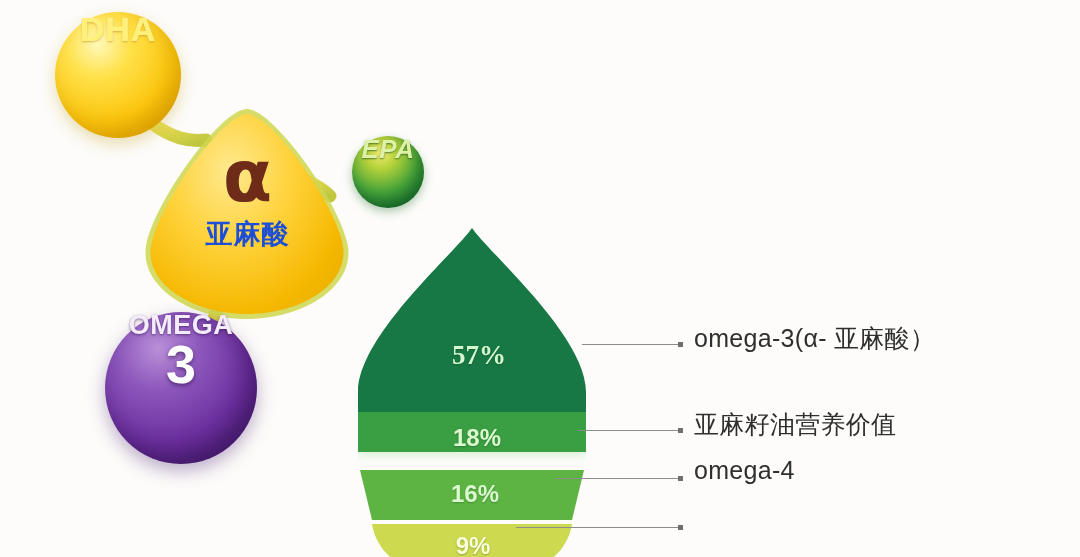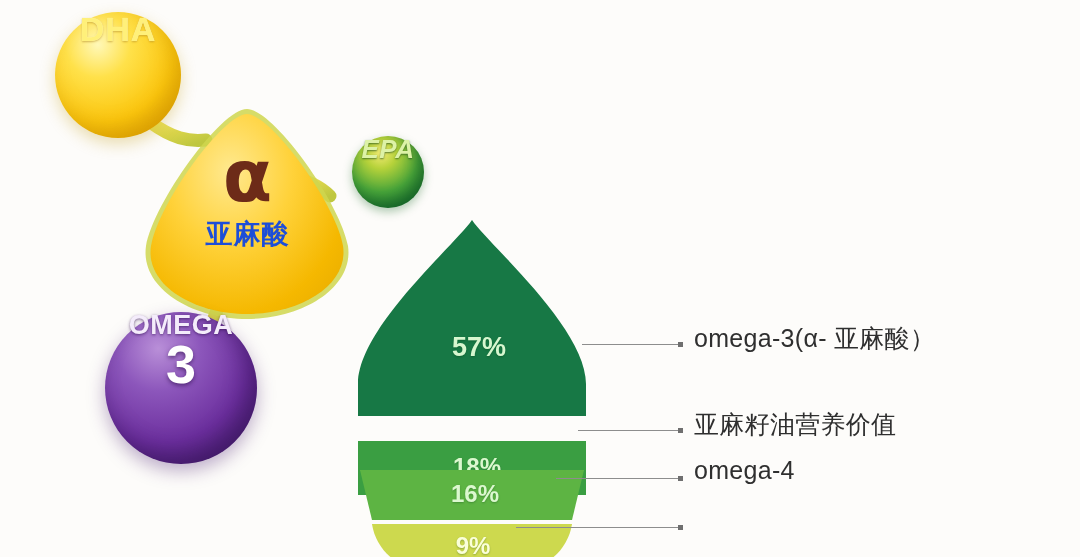--- a/index.html
+++ b/index.html
@@ -84,24 +84,24 @@
   
   #connectors{left:0;top:0;width:470px;height:500px;}
 
   
   #leaf{left:358px;top:212px;width:228px;height:338px;}
   .seg{position:absolute;left:0;width:228px;display:flex;align-items:center;}
   .seg .pct{
     margin-left:62px;color:#d7f7cf;font-size:27px;font-weight:bold;
     text-shadow:0 1px 2px rgba(0,60,20,.35);
   }
-  #seg0{top:8px;height:196px;}
+  #seg0{top:16px;height:196px;font-family:Liberation Serif, serif;}
   #seg0 .shape{position:absolute;inset:0;clip-path:path("M114 0 C132 26 228 108 228 164 L228 196 L0 196 L0 164 C0 108 96 26 114 0 Z");}
   #seg0 .pct{position:absolute;left:0;top:112px;width:100%;margin-left:0;text-align:center;padding-left:14px;box-sizing:border-box;}
-  #seg1{top:200px;height:54px;margin-top:29px;}
+  #seg1{top:200px;height:40px;}
   #seg1 .shape{position:absolute;inset:0;clip-path:path("M0 0 L228 0 L228 54 L0 54 Z");}
   #seg2{top:258px;height:50px;}
   #seg2 .shape{position:absolute;inset:0;clip-path:path("M2 0 L226 0 L214 50 L14 50 Z");}
   #seg3{top:312px;height:56px;}
   #seg3 .shape{position:absolute;inset:0;clip-path:path("M14 0 L214 0 C208 38 168 56 114 56 C60 56 20 38 14 0 Z");}
   .seg .pctC{position:absolute;left:0;width:100%;text-align:center;
     color:#dcf8cf;font-size:24px;font-weight:bold;
     text-shadow:0 1px 2px rgba(0,60,20,.3);}
   #seg1 .pctC{top:12px;padding-left:10px;box-sizing:border-box;}
   #seg2 .pctC{top:10px;padding-left:6px;box-sizing:border-box;}

